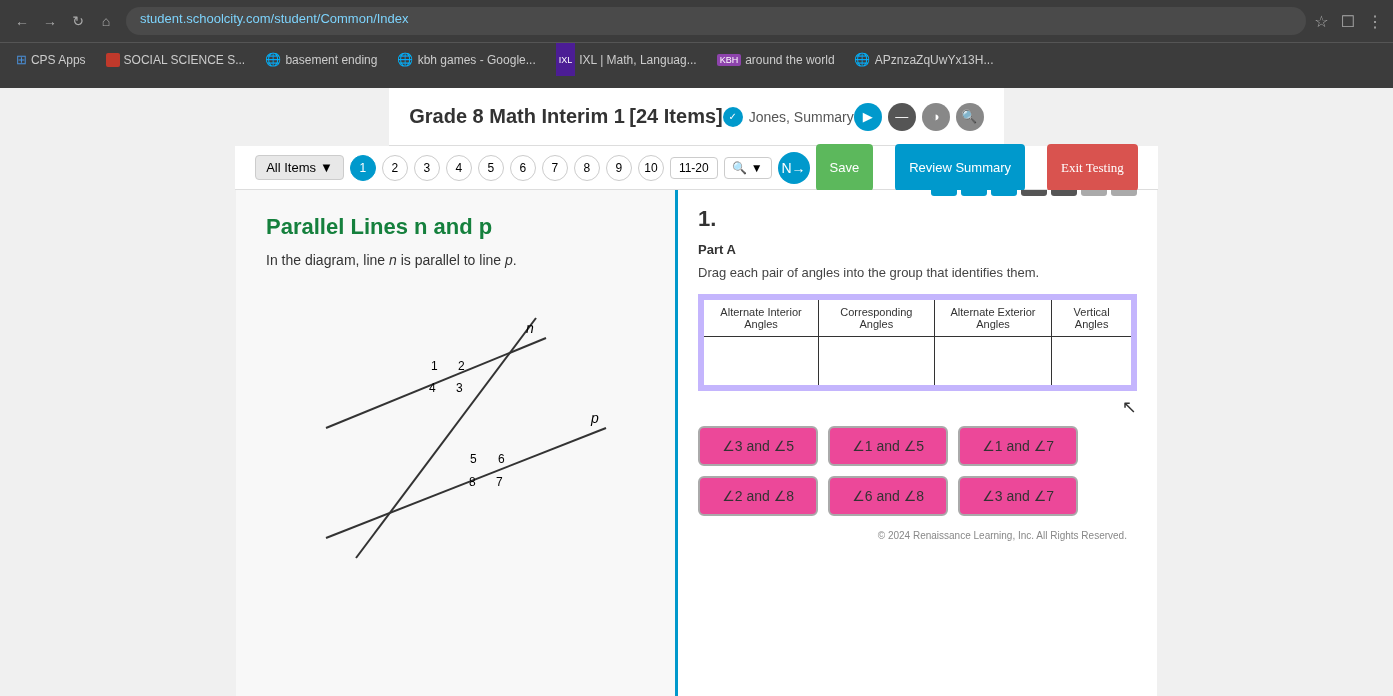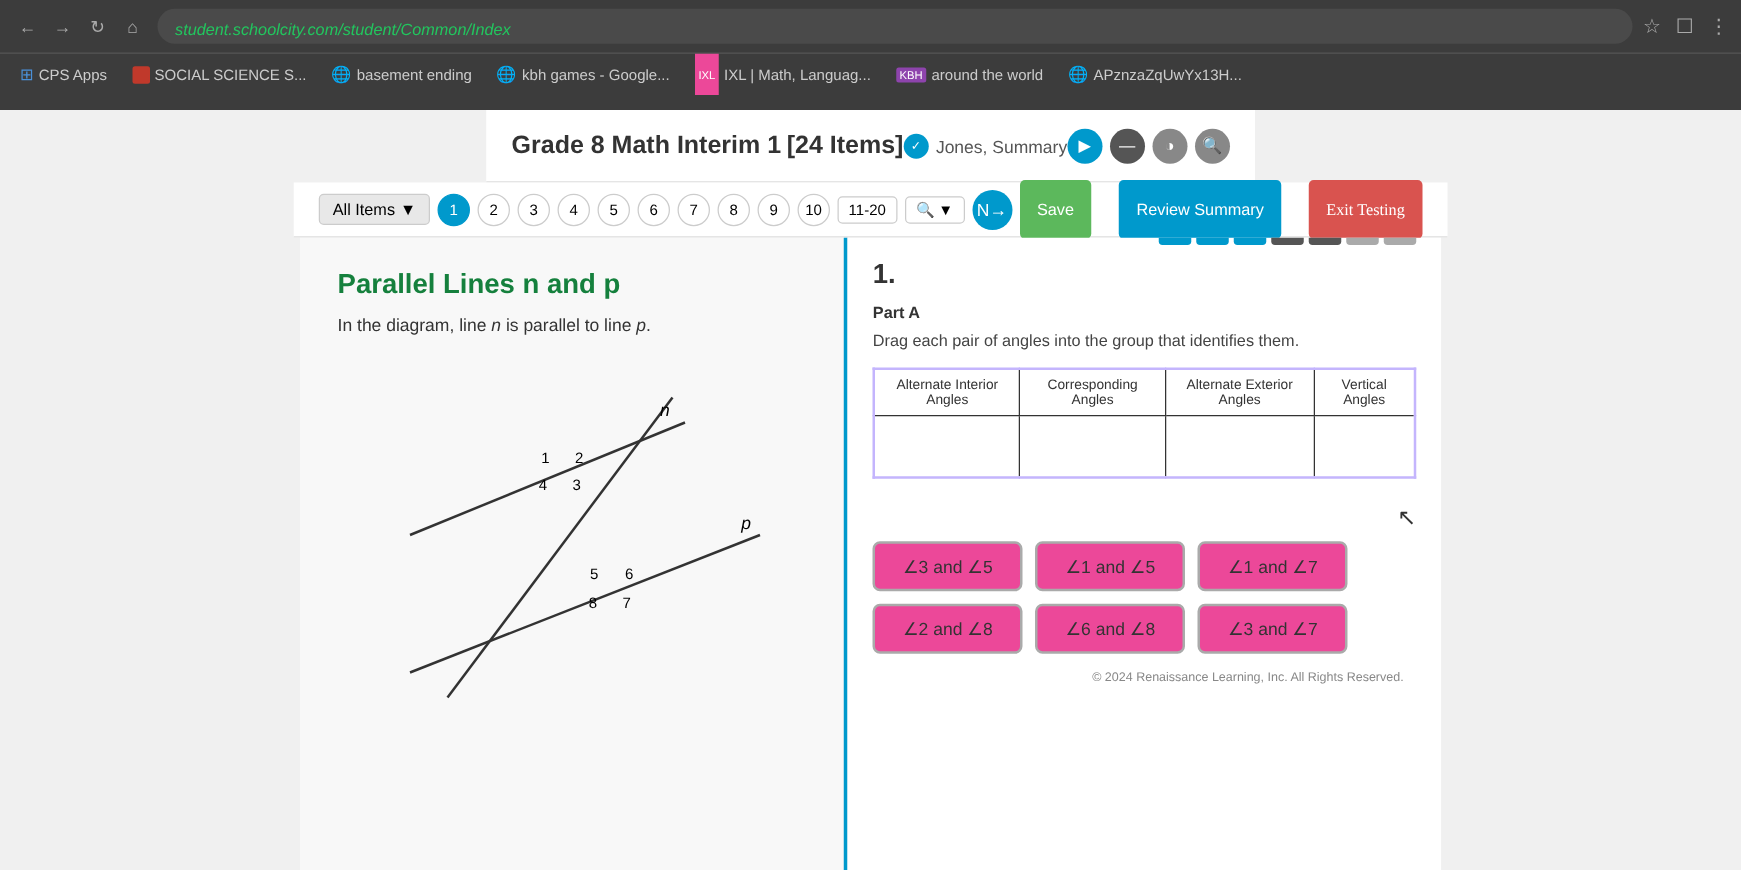--- a/index.html
+++ b/index.html
@@ -31,26 +31,25 @@
       color: #aaa;
       cursor: pointer;
       font-size: 14px;
       display: flex; align-items: center; justify-content: center;
     }
     .address-bar {
       flex: 1;
       background: #4a4a4a;
       border-radius: 16px;
       padding: 4px 14px;
-      color: #22c55e;
+      color: #7dd3fc;
       font-size: 13px;
       height: 28px;
       display: flex;
-      align-items: flex-end;
-      font-style: italic;
+      align-items: flex-start;
     }
     .browser-icons {
       display: flex; gap: 12px; align-items: center;
     }
     .browser-icon-btn {
       color: #aaa; font-size: 16px; cursor: pointer; background: none; border: none;
     }
 
     .bookmarks-bar {
       background: #3c3c3c;
@@ -302,22 +301,22 @@
     .drag-instruction {
       font-size: 13px;
       color: #444;
       margin-bottom: 14px;
     }
 
     
     .angles-table {
       width: 100%;
       border-collapse: collapse;
-      border: 2px solid #c4b5fd;
-      margin-bottom: 20px;
+      border: 6px solid #c4b5fd;
+      margin-bottom: 5px;
     }
     .angles-table th {
       border: 1px solid #333;
       padding: 6px 8px;
       font-size: 11px;
       font-weight: normal;
       background: #fff;
       text-align: center;
       color: #333;
     }
@@ -386,21 +385,21 @@
     </div>
     <div class="bookmark-item">
       <span style="color:#27ae60; font-size:13px;">🌐</span>
       <span>basement ending</span>
     </div>
     <div class="bookmark-item">
       <span style="color:#e74c3c; font-size:13px;">🌐</span>
       <span>kbh games - Google...</span>
     </div>
     <div class="bookmark-item">
-      <span style="background:#ec4899; color:white; font-size:9px; padding:14px 3px; border-radius:2px;">IXL</span>
+      <span style="background:#4c1d95; color:white; font-size:9px; padding:14px 3px; border-radius:2px;">IXL</span>
       <span>IXL | Math, Languag...</span>
     </div>
     <div class="bookmark-item">
       <span style="background:#8e44ad; color:white; font-size:9px; padding:1px 3px; border-radius:2px;">KBH</span>
       <span>around the world</span>
     </div>
     <div class="bookmark-item">
       <span style="color:#16a085; font-size:13px;">🌐</span>
       <span>APznzaZqUwYx13H...</span>
     </div>

